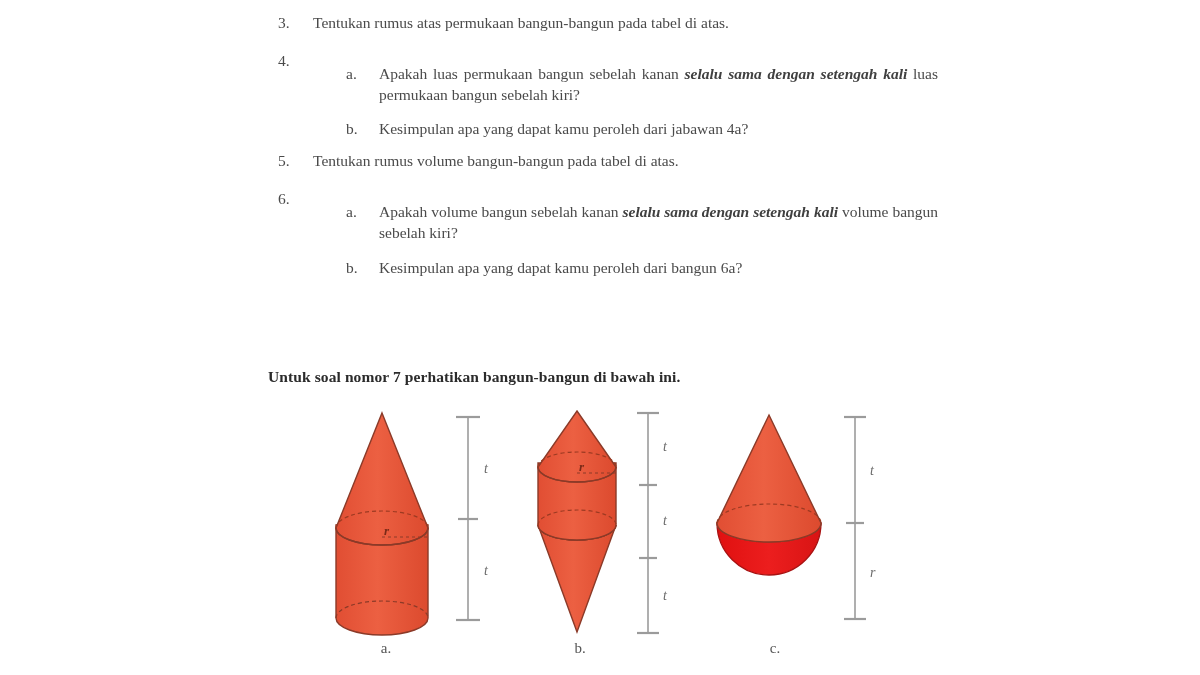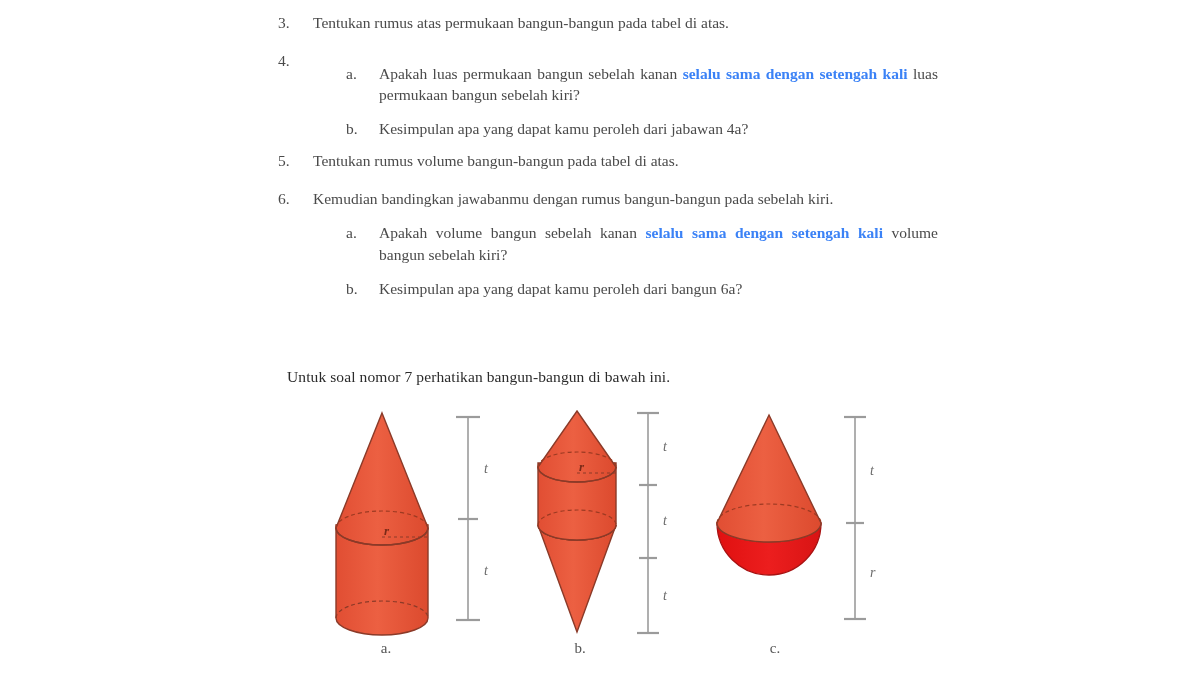--- a/index.html
+++ b/index.html
@@ -72,28 +72,28 @@
     color: #4a4a4a;
   }
   .subbody {
     flex: 1 1 auto;
     font-size: 15.5px;
     line-height: 1.36;
     color: #4a4a4a;
   }
   .subbody.justify { text-align: justify; }
 
-  b, .bold { font-weight: bold; color: #3b82f6; }
+  b, .bold { font-weight: bold; color: #404040; font-style: italic; }
 
   .lead-bold {
     position: absolute;
-    left: 287px;
+    left: 268px;
     top: 368px;
     font-size: 15.5px;
-    font-weight: normal;
+    font-weight: bold;
     color: #2b2b2b;
     letter-spacing: 0.1px;
   }
 
   
   .figures {
     position: absolute;
     left: 0;
     top: 405px;
     width: 1200px;
@@ -160,21 +160,20 @@
     </div>
 
     <div class="qrow">
       <div class="qnum">5.</div>
       <div class="qbody">Tentukan rumus volume bangun-bangun pada tabel di atas.</div>
     </div>
 
     <div class="qrow tight">
       <div class="qnum">6.</div>
       <div class="qbody">
-        <div>Kemudian bandingkan jawabanmu dengan rumus bangun-bangun pada sebelah kiri.</div>
         <div class="sublist">
           <div class="subrow">
             <div class="subnum">a.</div>
             <div class="subbody justify"><span>Apakah volume bangun sebelah kanan </span><b>selalu sama dengan setengah kali</b><span> volume bangun sebelah kiri?</span></div>
           </div>
           <div class="subrow">
             <div class="subnum">b.</div>
             <div class="subbody"><span>Kesimpulan apa yang dapat kamu peroleh dari bangun 6a?</span></div>
           </div>
         </div>

